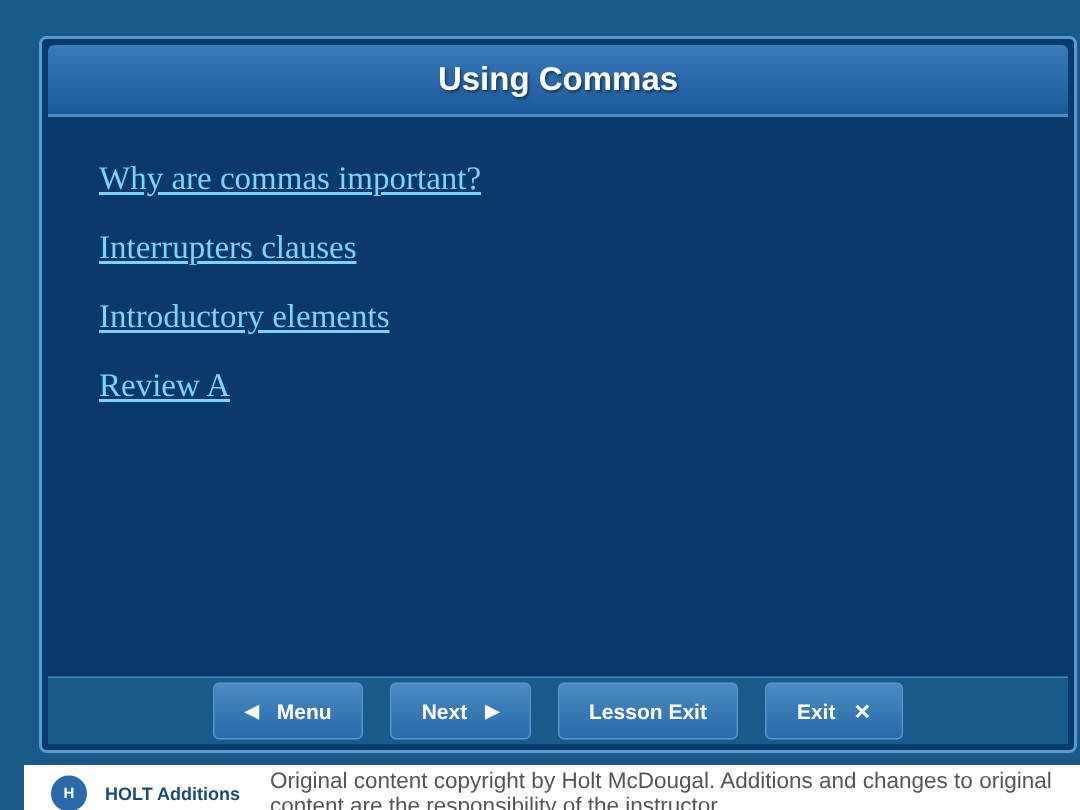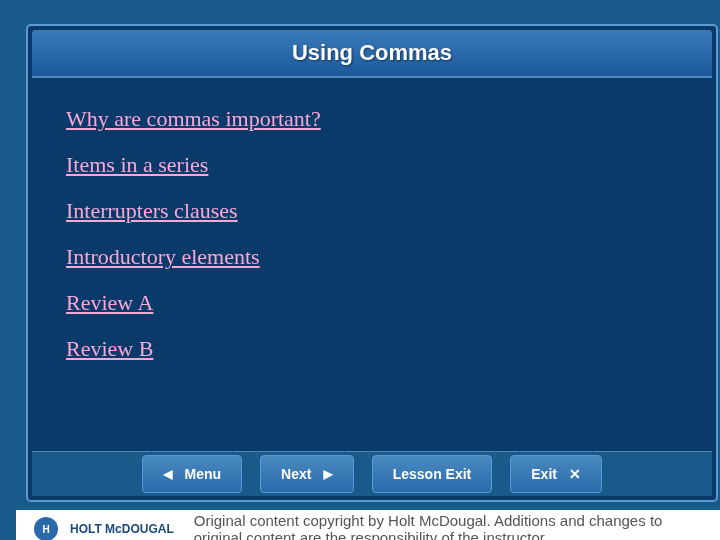--- a/index.html
+++ b/index.html
@@ -27,21 +27,21 @@
       font-weight: bold;
       text-shadow: 1px 1px 2px rgba(0,0,0,0.5);
     }
 
     .content-area {
       padding: 12px 30px;
     }
 
     .menu-item {
       display: block;
-      color: #f9a8d4;
+      color: #7dd3fc;
       font-size: 22px;
       text-decoration: underline;
       padding: 8px 0;
       cursor: pointer;
       font-family: 'Times New Roman', serif;
     }
 
     .bottom-bar {
       position: absolute;
       bottom: 0;
@@ -131,25 +131,23 @@
 
   <div class="panel">
 
     <div class="title-bar">
       <span class="title-text">Using Commas</span>
     </div>
 
     <div class="content-area">
 
     <a href="#" class="menu-item">Why are commas important?</a>
-        <a href="#" class="menu-item">Items in a series</a>
         <a href="#" class="menu-item">Interrupters clauses</a>
         <a href="#" class="menu-item">Introductory elements</a>
         <a href="#" class="menu-item">Review A</a>
-        <a href="#" class="menu-item">Review B</a>
       </div>
 
     <div class="bottom-bar">
       <button class="nav-btn">
         <span class="btn-arrow">◀</span>
         <span>Menu</span>
       </button>
       <button class="nav-btn">
         <span>Next</span>
         <span class="btn-arrow">▶</span>
@@ -161,18 +159,18 @@
         <span>Exit</span>
         <span>✕</span>
       </button>
     </div>
 
   </div>
 
   <div style="position:absolute;bottom:0;left:0;right:0;height:38px;background:#ffffff;display:flex;align-items:center;padding:0 10px;gap:8px;">
     <div class="footer-logo">
       <div class="logo-icon">H</div>
-      <span class="logo-text">HOLT McDOUGAL</span>
+      <span class="logo-text">HOLT Additions</span>
     </div>
     <span class="footer-text">Original content copyright by Holt McDougal. Additions and changes to original content are the responsibility of the instructor.</span>
   </div>
 
 </div>
 
 </body></html>

